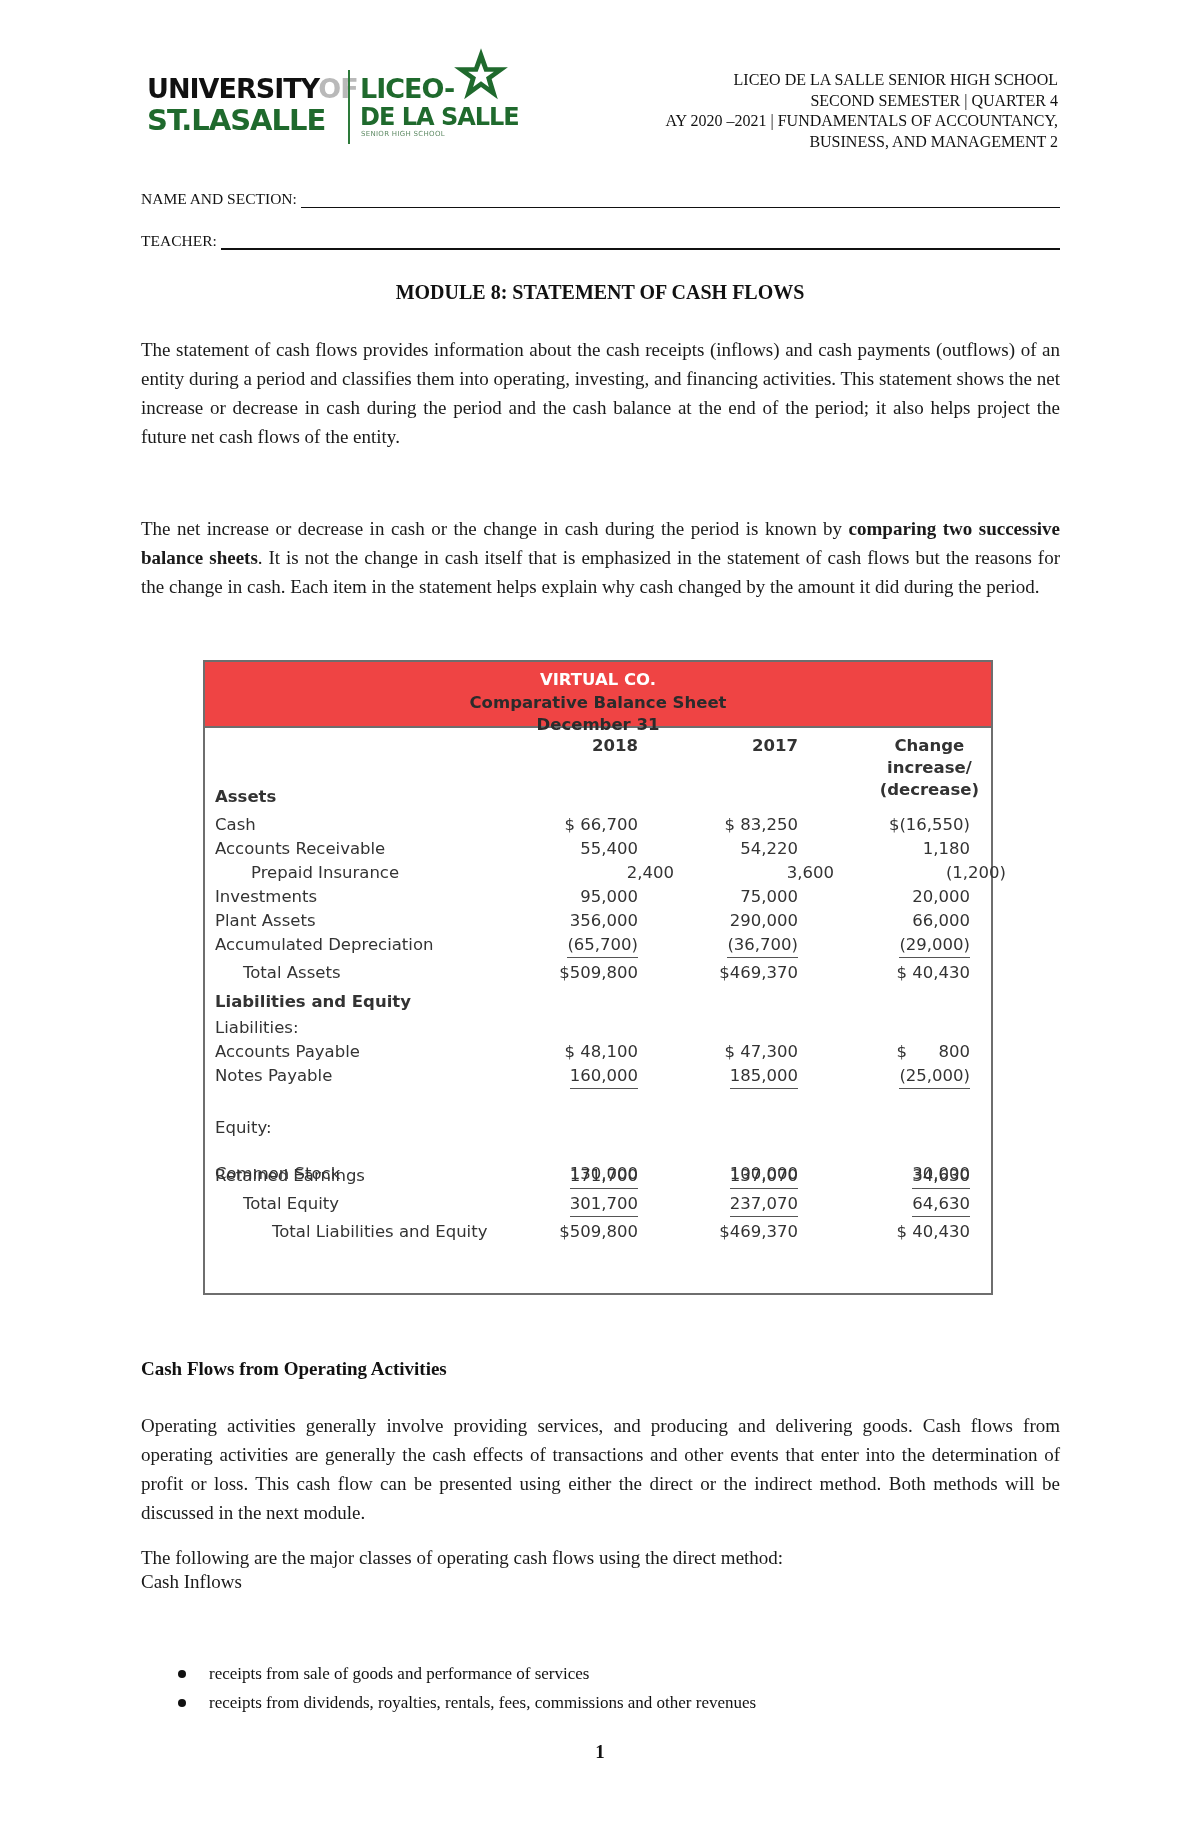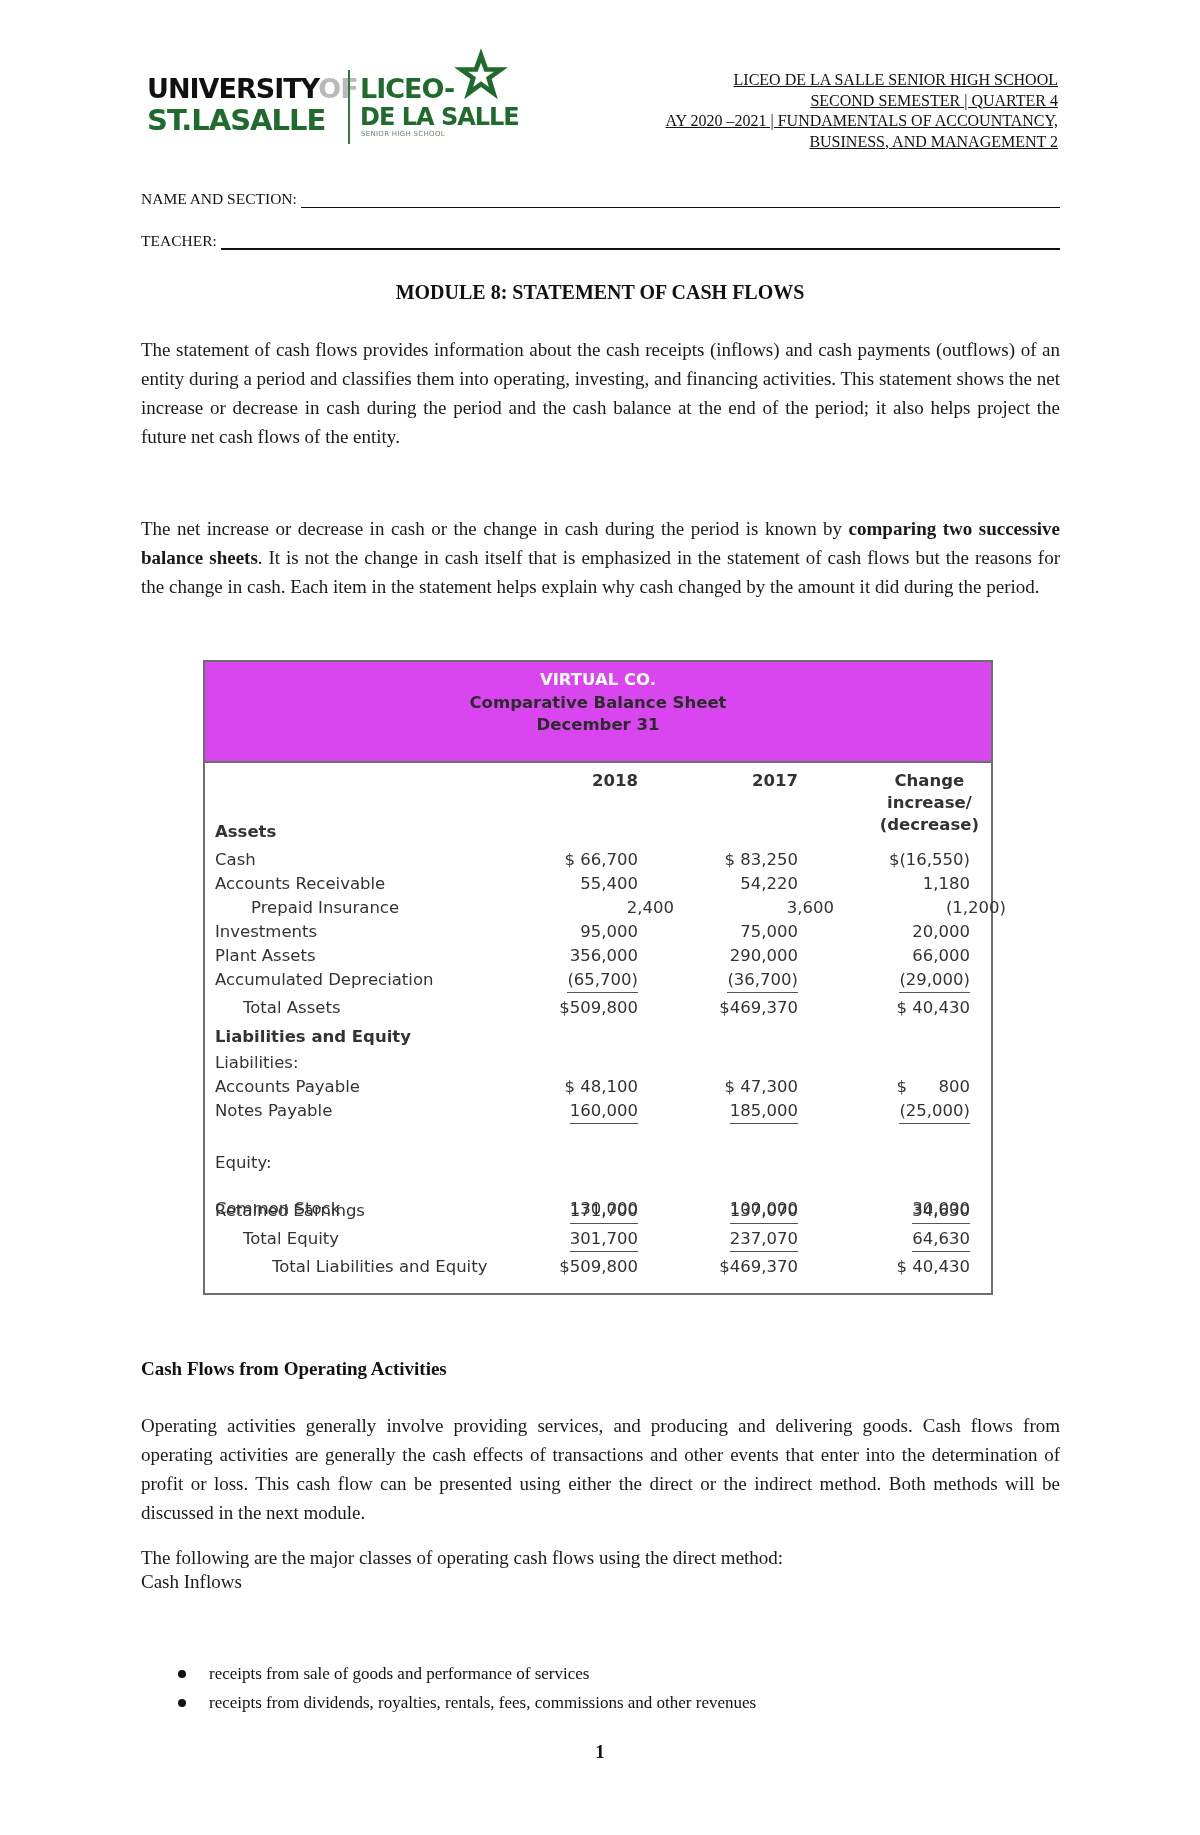--- a/index.html
+++ b/index.html
@@ -16,36 +16,36 @@
   .logo-divider { left:348px; top:70px; width:2px; height:74px; background:#2d7a3a; }
   .logo-liceo1 { left:360px; top:74px; font-family:"DejaVu Sans",sans-serif; font-weight:bold;
                  font-size:27px; letter-spacing:-1px; color:#1f6a2d; line-height:30px; }
   .logo-liceo2 { left:360px; top:103px; font-family:"DejaVu Sans",sans-serif; font-weight:bold;
                  font-size:24px; letter-spacing:-1px; color:#1f6a2d; line-height:28px; }
   .logo-shs { left:361px; top:130px; font-family:"DejaVu Sans",sans-serif; font-size:7px;
               color:#5e8a64; letter-spacing:0.3px; }
   .logo-star { left:453px; top:46px; width:56px; height:56px; }
 
   
-  .hdr-right { right:142px; top:70px; text-align:right; font-size:16px; line-height:20.5px; color:#111;text-decoration:underline; }
+  .hdr-right { right:142px; top:70px; text-align:right; font-size:16px; line-height:20.5px; color:#111; }
   .hdr-right div { white-space:nowrap; }
 
   
   .field { left:141px; font-size:15.5px; display:flex; align-items:flex-end; width:919px; }
   .field .line { flex:1; border-bottom:1.5px solid #111; margin-left:4px; height:15px; }
   .field.teacher .line { border-bottom:2.5px solid #111; }
 
   .module-title { left:0; width:1200px; top:281px; text-align:center; font-weight:bold; font-size:20px; }
 
   .para { left:141px; width:919px; font-size:19px; line-height:29px; text-align:justify; color:#1a1a1a; }
 
   
   .bs { left:203px; top:660px; width:790px; height:635px; border:2px solid #6e6e6e; box-sizing:border-box;
         font-family:"DejaVu Sans","Liberation Sans",sans-serif; color:#333; font-size:16.5px; }
-  .bs-head { height:101px; background:#d946ef; border-bottom:2px solid #6e6e6e; text-align:center;
+  .bs-head { height:66px; background:#ef4444; border-bottom:2px solid #6e6e6e; text-align:center;
              font-weight:bold; font-size:16.5px; line-height:22.5px; padding-top:7px; box-sizing:border-box; }
   .bs-head .co { color:#ffffff; }
   .bs-head .sub { color:#2b2b2b; }
   .col-h { position:absolute; text-align:right; line-height:22px; }
   .row { position:absolute; left:0; width:100%; height:24px; line-height:24px; }
   .row .lbl { position:absolute; left:10px; white-space:nowrap; }
   .row .c1, .row .c2, .row .c3 { position:absolute; text-align:right; white-space:nowrap; }
   .row .c1 { right:353px; }
   .row .c2 { right:193px; }
   .row .c3 { right:21px; }

